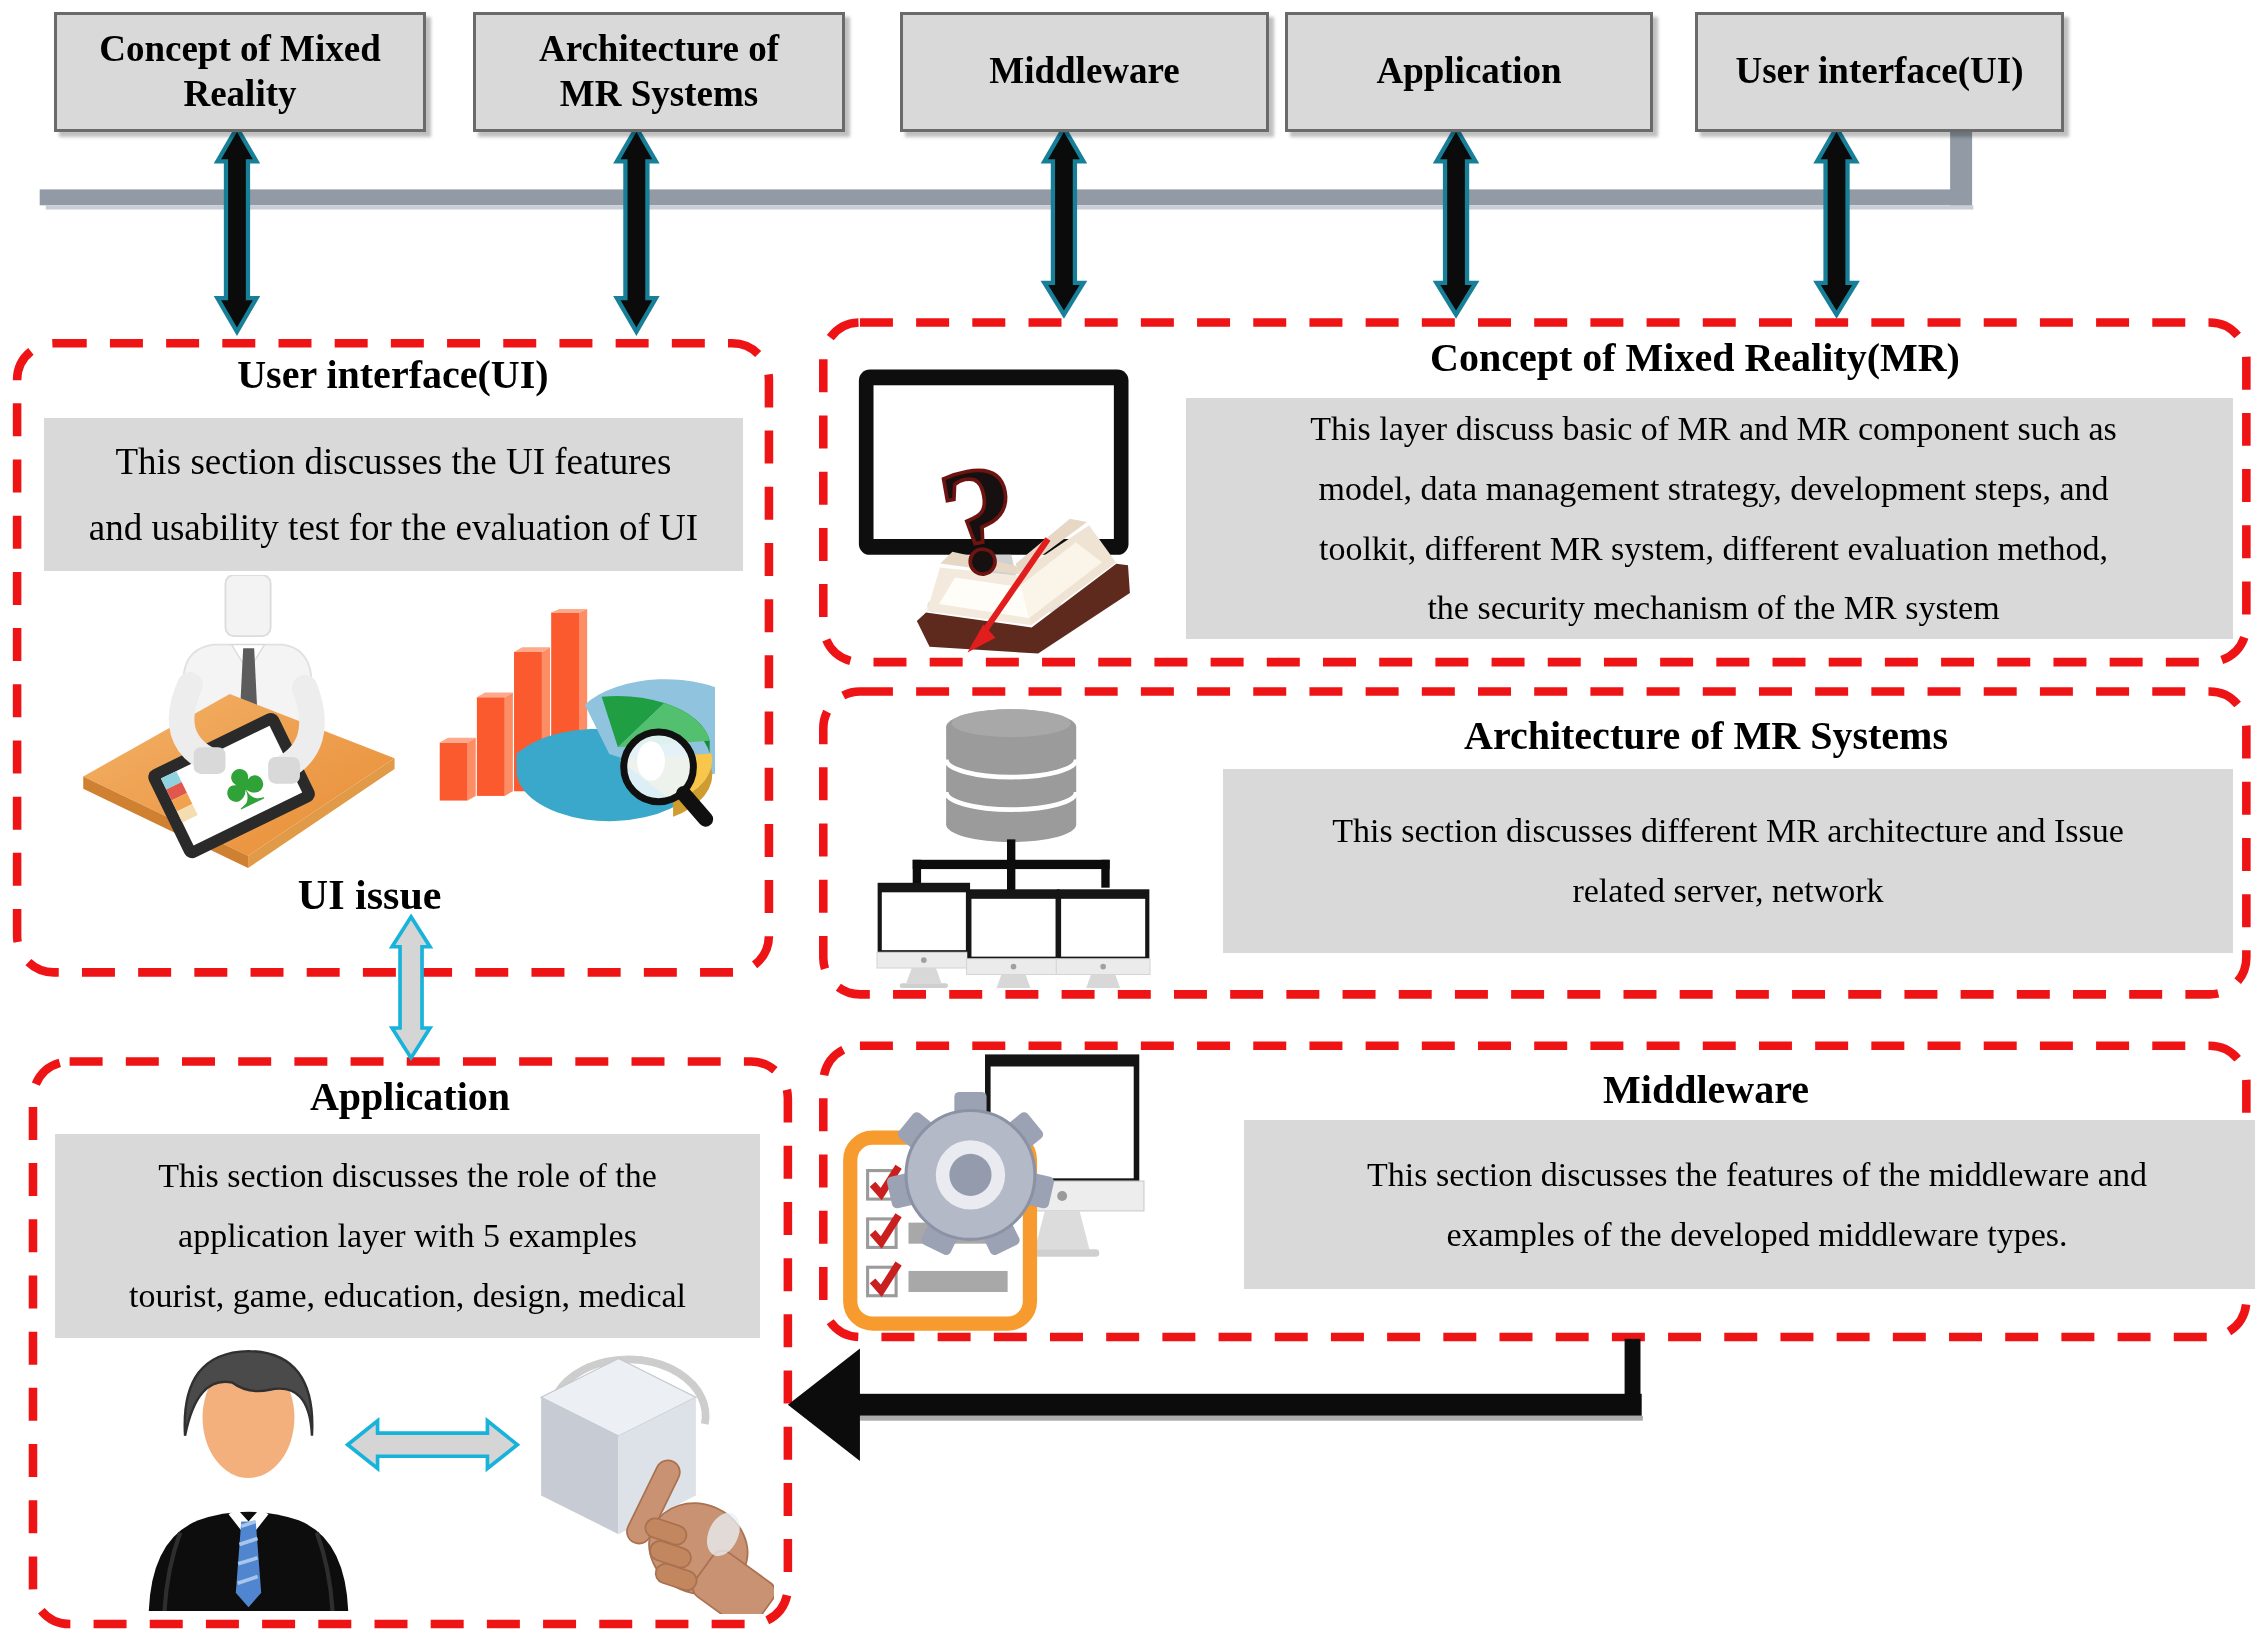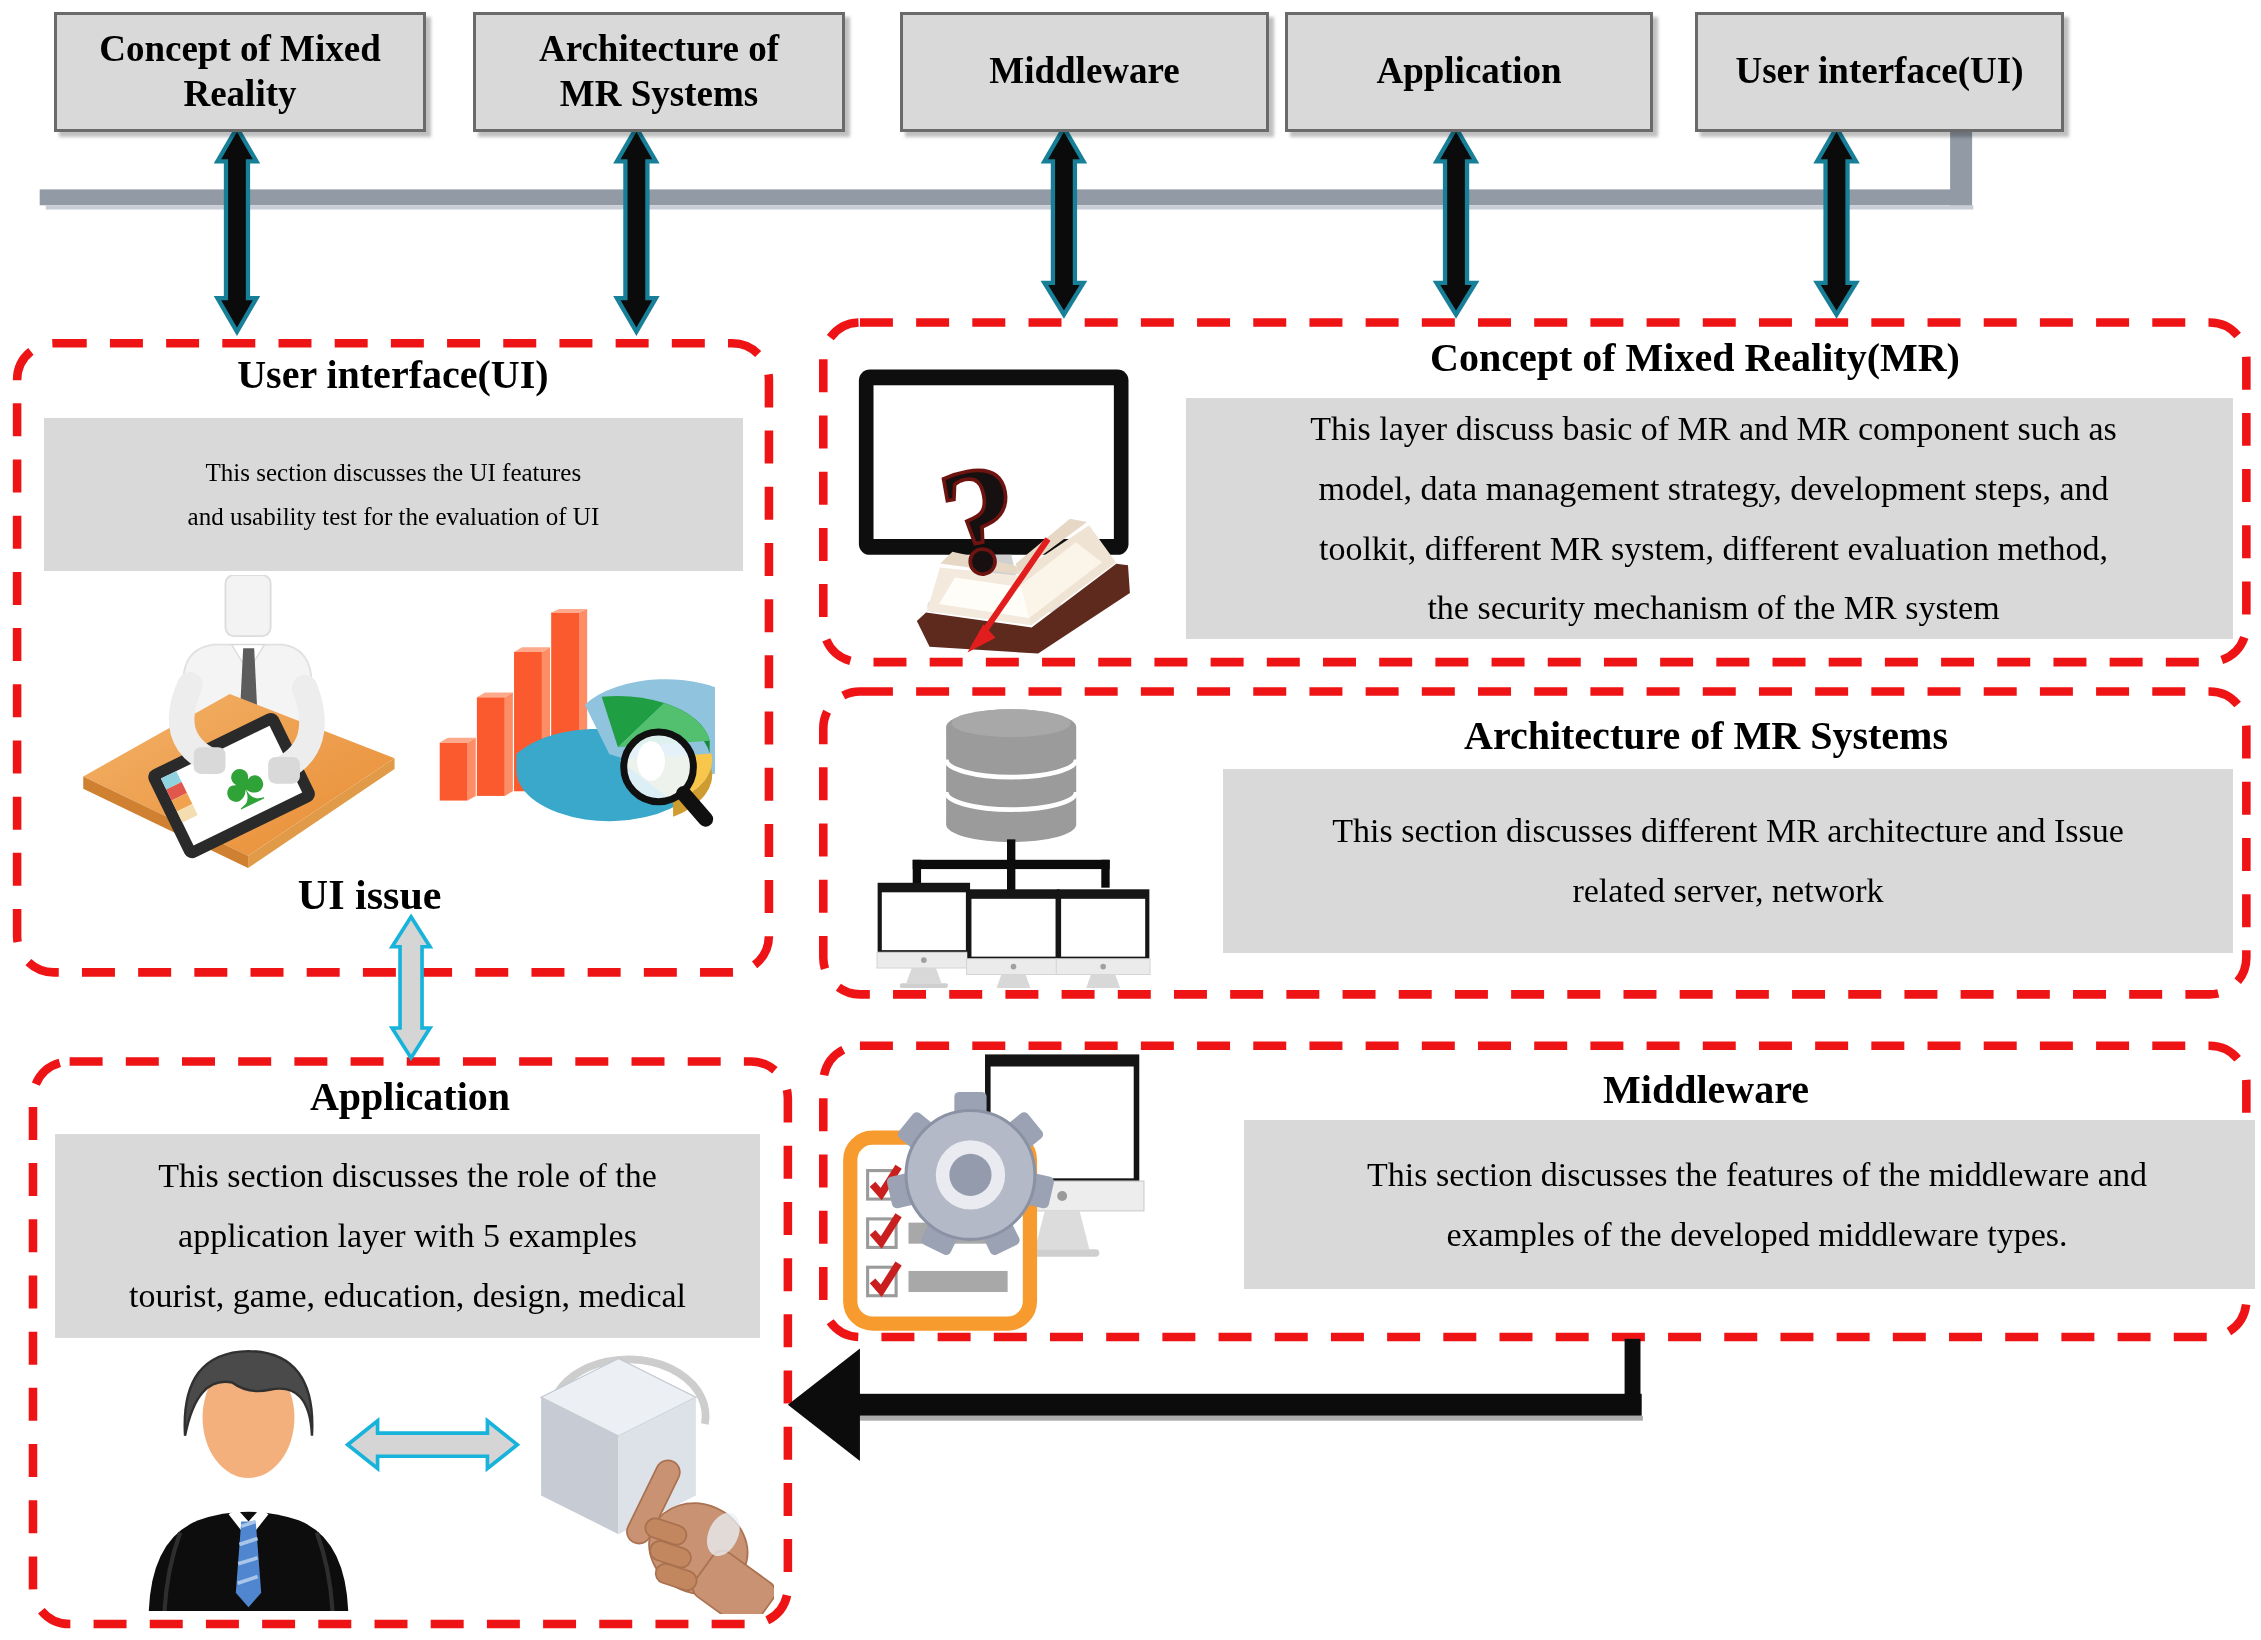--- a/index.html
+++ b/index.html
@@ -57,21 +57,21 @@
   <div class="topbox" style="left:54px;width:366px;">Concept of Mixed
 Reality</div>
   <div class="topbox" style="left:473px;width:366px;">Architecture of
 MR Systems</div>
   <div class="topbox" style="left:900px;width:363px;">Middleware</div>
   <div class="topbox" style="left:1285px;width:362px;">Application</div>
   <div class="topbox" style="left:1695px;width:363px;">User interface(UI)</div>
 
   <div class="section" style="left:13.4px;top:340px;width:759px;height:636px;">
     <div class="sec-title" style="left:0;right:0;top:11px;">User interface(UI)</div>
-    <div class="graybox" style="left:30.5px;top:78px;width:699px;height:153px;font-size:25px;">This section discusses the UI features
+    <div class="graybox" style="left:30.5px;top:78px;width:699px;height:153px;font-size:37px;">This section discusses the UI features
 and usability test for the evaluation of UI</div>
 
     <svg class="icon" style="left:61px;top:235px;" width="342" height="293" viewBox="0 0 560 480">
       <defs>
         <linearGradient id="deskg" x1="0" y1="0" x2="1" y2="1">
           <stop offset="0" stop-color="#f3b269"></stop>
             <stop offset="1" stop-color="#e88c33"></stop>
         </linearGradient>
       </defs>
 

